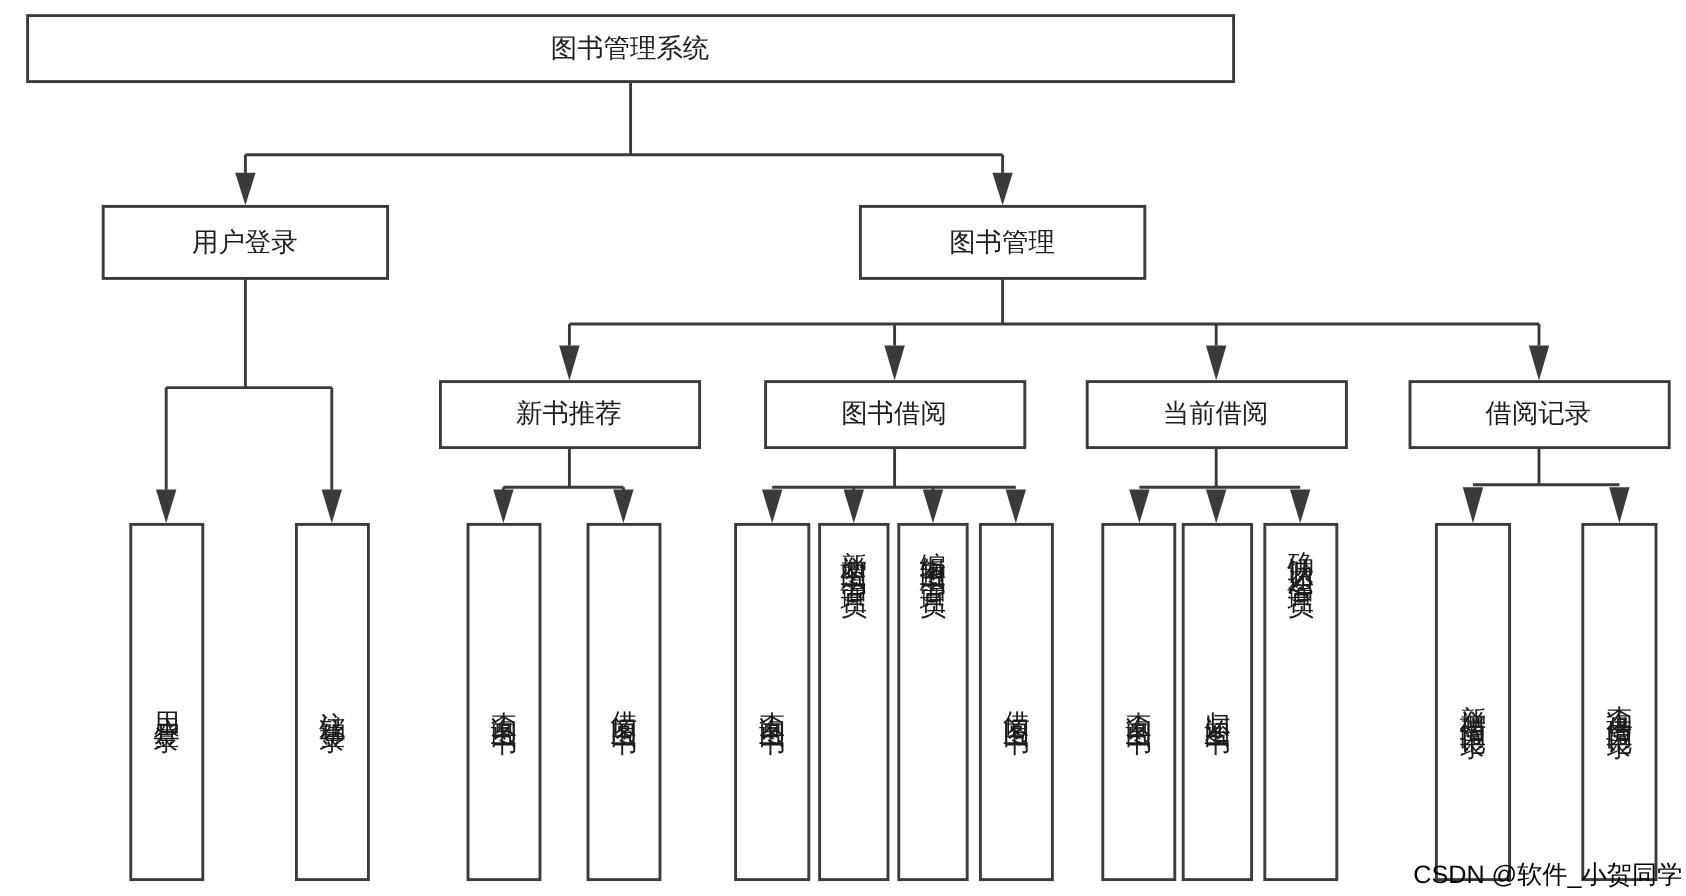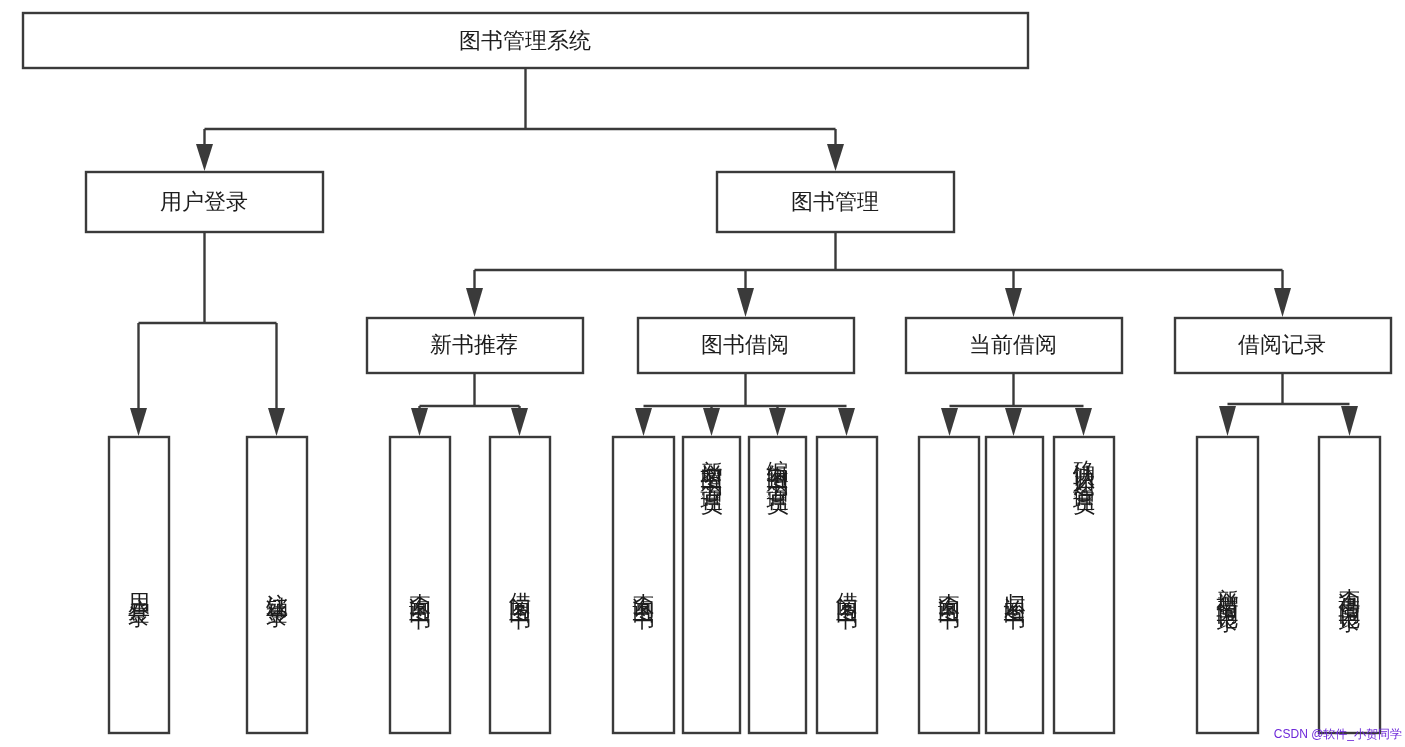--- a/index.html
+++ b/index.html
@@ -46,22 +46,22 @@
     font-size: 22px;
     fill: #1c1c1c;
     text-anchor: middle;
     dominant-baseline: middle;
   }
   .watermark {
     position: absolute;
     right: 8px;
     bottom: 4px;
     font-family: "Liberation Sans", "DejaVu Sans", sans-serif;
-    font-size: 12px;
-    color: #6d28d9;
+    font-size: 21px;
+    color: #000000;
     white-space: nowrap;
     user-select: none;
   }
   .vlabel-wrap {
     width: 100%;
     height: 100%;
     display: flex;
     align-items: flex-start;
     justify-content: center;
     box-sizing: border-box;

